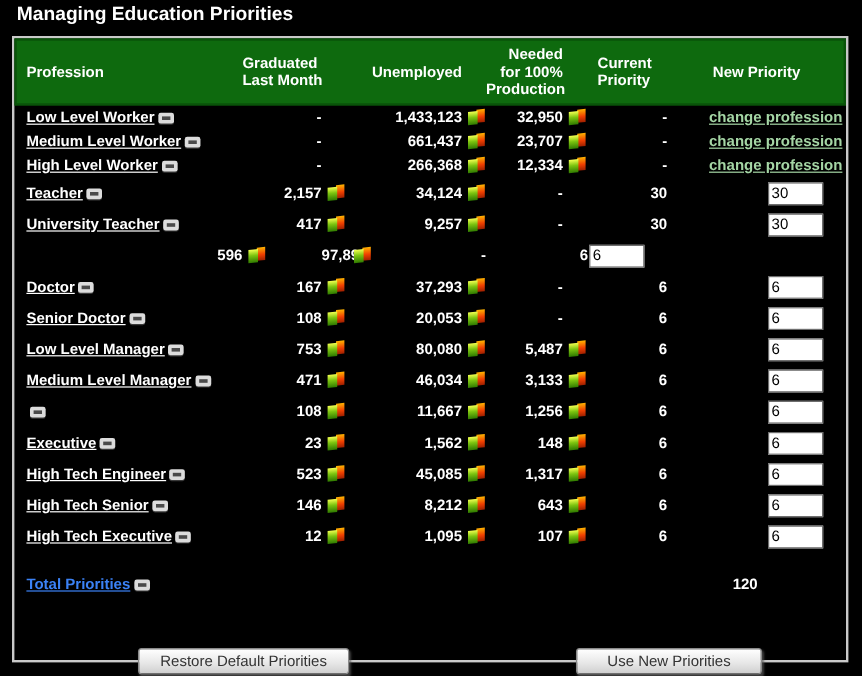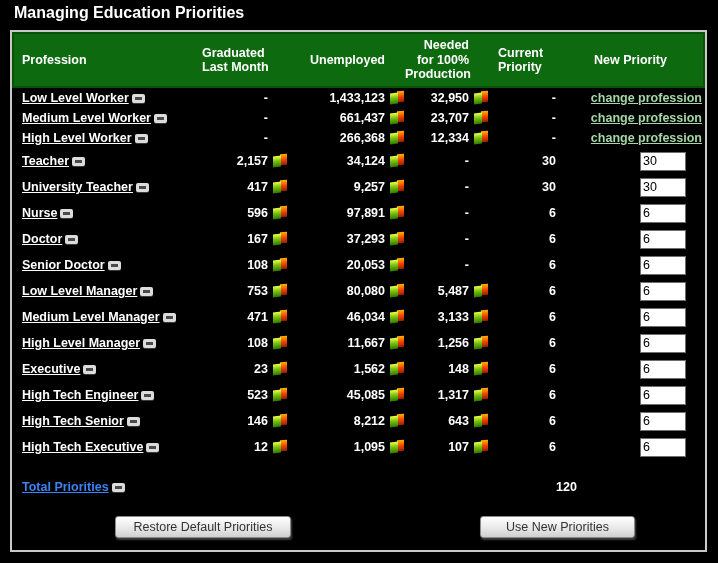--- a/index.html
+++ b/index.html
@@ -49,24 +49,24 @@
       transform:skewY(-6deg); }
   .info-icon { display:inline-block; width:13px; height:9px; background:#dcdcdc;
       border-radius:2px; margin-left:3px; position:relative; top:1px;
       box-shadow:0 1px 0 #3a3a3a; cursor:pointer; }
   .info-icon::after { content:""; position:absolute; left:3px; top:3px;
       width:7px; height:3px; background:#4a4a4a; }
   
   .total-row { margin-top:14px; height:26px; color:#fff; font-size:12.5px;
                font-weight:bold; }
   .total-row .c-prof { grid-column:1 / span 8; }
-  .total-row .t-val { text-align:left; padding-right:19px; }
+  .total-row .t-val { text-align:center; padding-right:19px; }
   .total-row a { color:#3b82f6; text-decoration:underline; cursor:pointer; }
   
-  .btn-bar { position:relative; height:22px; margin-top:16px; }
+  .btn-bar { position:relative; height:22px; margin-top:40px; }
   .btn { position:absolute; top:0; height:22px; font-size:12.5px; color:#333;
          background:linear-gradient(180deg,#ffffff 0%,#e6e6e6 60%,#cfcfcf 100%);
          border:1px solid #8a8a8a; border-radius:3px; cursor:pointer;
          box-shadow:1px 2px 2px rgba(90,90,90,.7);
          font-family:"Liberation Sans", sans-serif; }
   .btn-restore { left:103px; width:176px; }
   .btn-use { left:468px; width:155px; }
 </style>
 </head>
 <body>
@@ -183,21 +183,20 @@
             <span class="b-back"></span>
             <span class="b-front"></span>
           </span>
         </div>
         <div class="c-num">-</div>
         <div class="c-ico"></div>
         <div class="c-cur">30</div>
         <div class="c-new"><input type="text" value="30" style=""></div>
       </div>
       <div class="trow grid">
-        <div class="c-prof"><a>Nurse</a><span class="info-icon"></span></div>
         <div class="c-num">596</div>
         <div class="c-ico">
           <span class="bar-icon">
             <span class="b-back"></span>
             <span class="b-front"></span>
           </span>
         </div>
         <div class="c-num">97,891</div>
         <div class="c-ico">
           <span class="bar-icon">
@@ -298,21 +297,21 @@
         <div class="c-ico">
           <span class="bar-icon">
             <span class="b-back"></span>
             <span class="b-front"></span>
           </span>
         </div>
         <div class="c-cur">6</div>
         <div class="c-new"><input type="text" value="6" style=""></div>
       </div>
       <div class="trow grid">
-        <div class="c-prof"><a>High Level Manager</a><span class="info-icon"></span></div>
+        <div class="c-prof"><span class="info-icon"></span></div>
         <div class="c-num">108</div>
         <div class="c-ico">
           <span class="bar-icon">
             <span class="b-back"></span>
             <span class="b-front"></span>
           </span>
         </div>
         <div class="c-num">11,667</div>
         <div class="c-ico">
           <span class="bar-icon">

